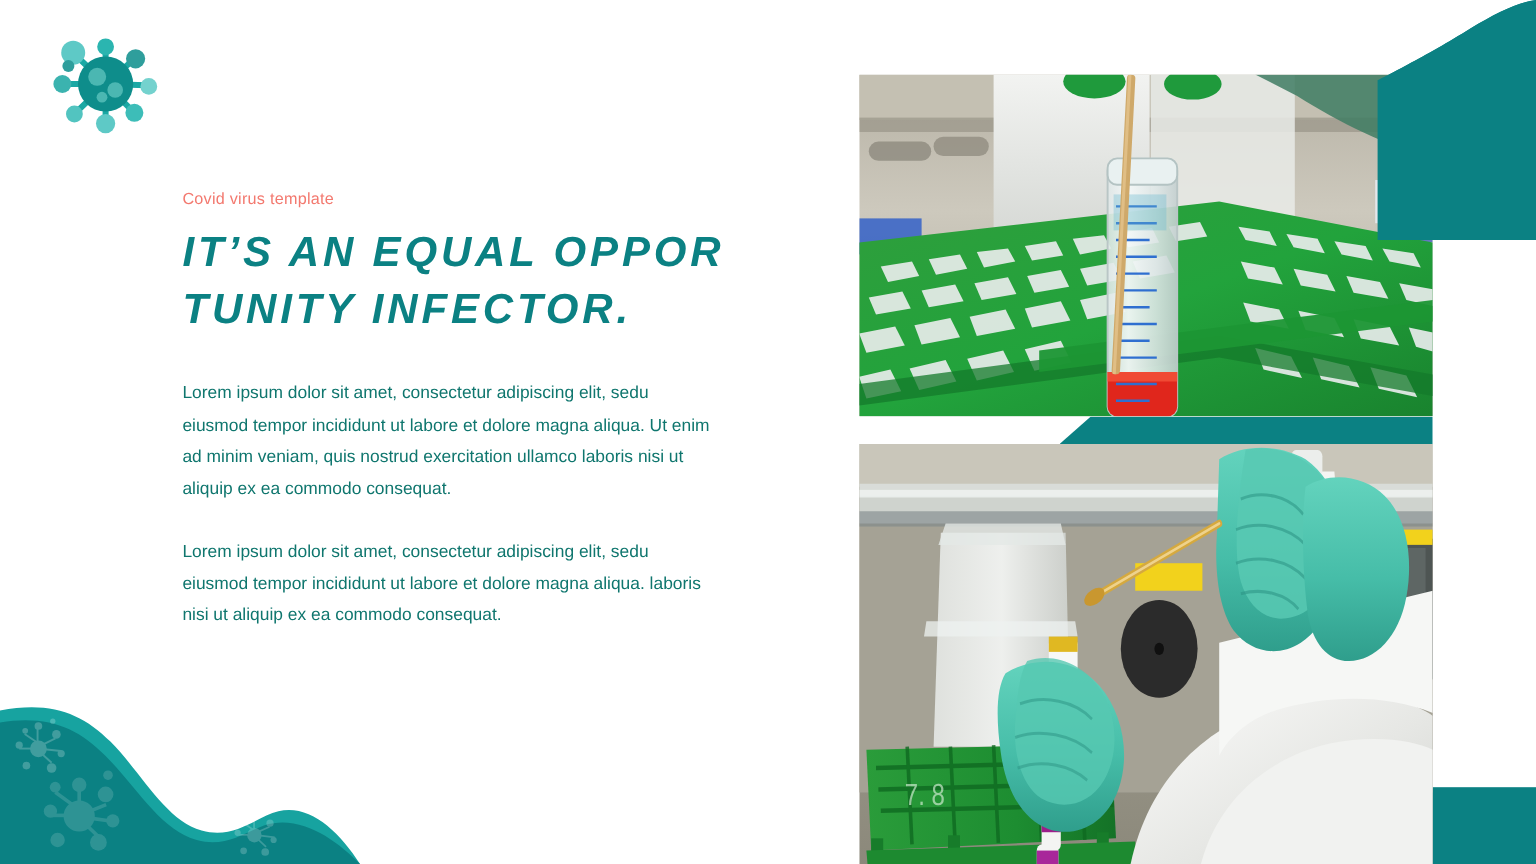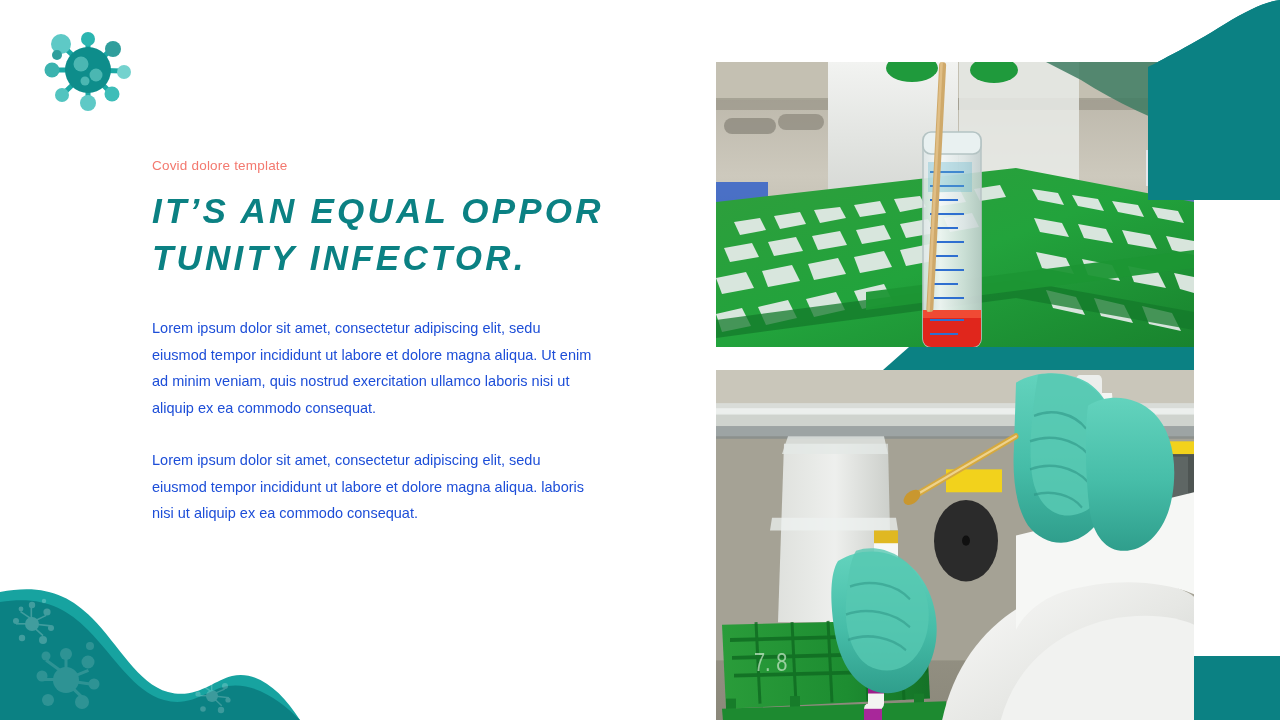--- a/index.html
+++ b/index.html
@@ -88,21 +88,21 @@
     font-weight: 700;
     color: #0b8183;
     letter-spacing: 3.2px;
     margin: 0 0 34px 0;
     text-transform: uppercase;
     font-style: italic;
   }
   .para {
     font-size: 14.5px;
     line-height: 26.5px;
-    color: #1d4ed8;
+    color: #0f766e;
     margin: 0 0 26px 0;
     font-weight: 400;
     max-width: 440px;
   }
   .para:last-child { margin-bottom: 0; }
 
   
   .photo {
     position: absolute;
     overflow: hidden;
@@ -215,21 +215,21 @@
       <circle cx="86" cy="47" r="7" fill="#74d2ce"></circle>
       <circle cx="74" cy="69" r="7.5" fill="#3dbdb8"></circle>
       <circle cx="50" cy="78" r="8" fill="#5ec9c6"></circle>
       <circle cx="24" cy="70" r="7" fill="#52c4c0"></circle>
       <circle cx="14" cy="45" r="7.5" fill="#3bb3af"></circle>
       <circle cx="19" cy="30" r="5" fill="#2f9e9c"></circle>
     </svg>
   </div>
 
   <div class="content">
-    <p class="eyebrow">Covid dolore template</p>
+    <p class="eyebrow">Covid virus template</p>
     <h1 class="headline">IT’S AN EQUAL OPPOR TUNITY INFECTOR.</h1>
     <p class="para">Lorem ipsum dolor sit amet, consectetur adipiscing elit, sedu eiusmod tempor incididunt ut labore et dolore magna aliqua. Ut enim ad minim veniam, quis nostrud  exercitation ullamco laboris nisi ut  aliquip ex ea commodo consequat.</p>
     <p class="para">Lorem ipsum dolor sit amet, consectetur adipiscing elit, sedu eiusmod tempor incididunt ut labore et dolore magna aliqua. laboris nisi ut aliquip ex ea commodo consequat.</p>
   </div>
 
   <div class="photo photo-top">
     <svg viewBox="0 0 478 285" preserveAspectRatio="none" aria-hidden="true">
       <defs>
         <linearGradient id="bgTop" x1="0" y1="0" x2="0" y2="1">
           <stop offset="0%" stop-color="#b6b1a4"></stop>

